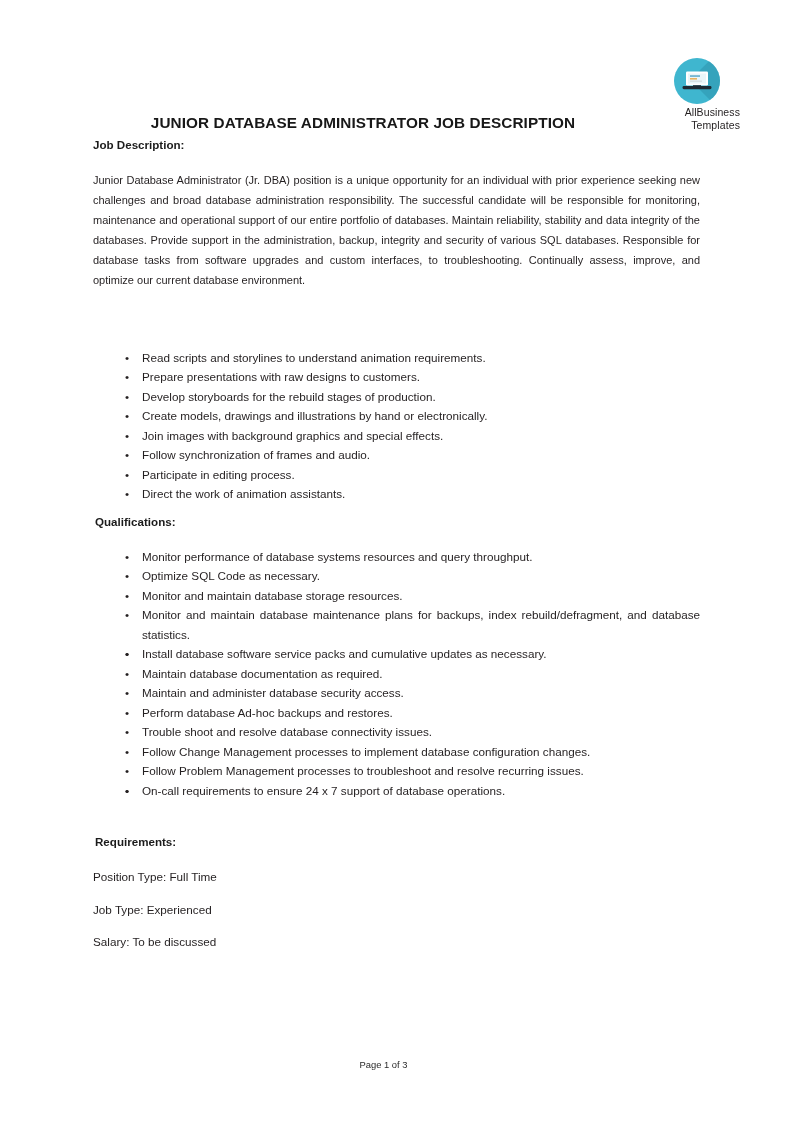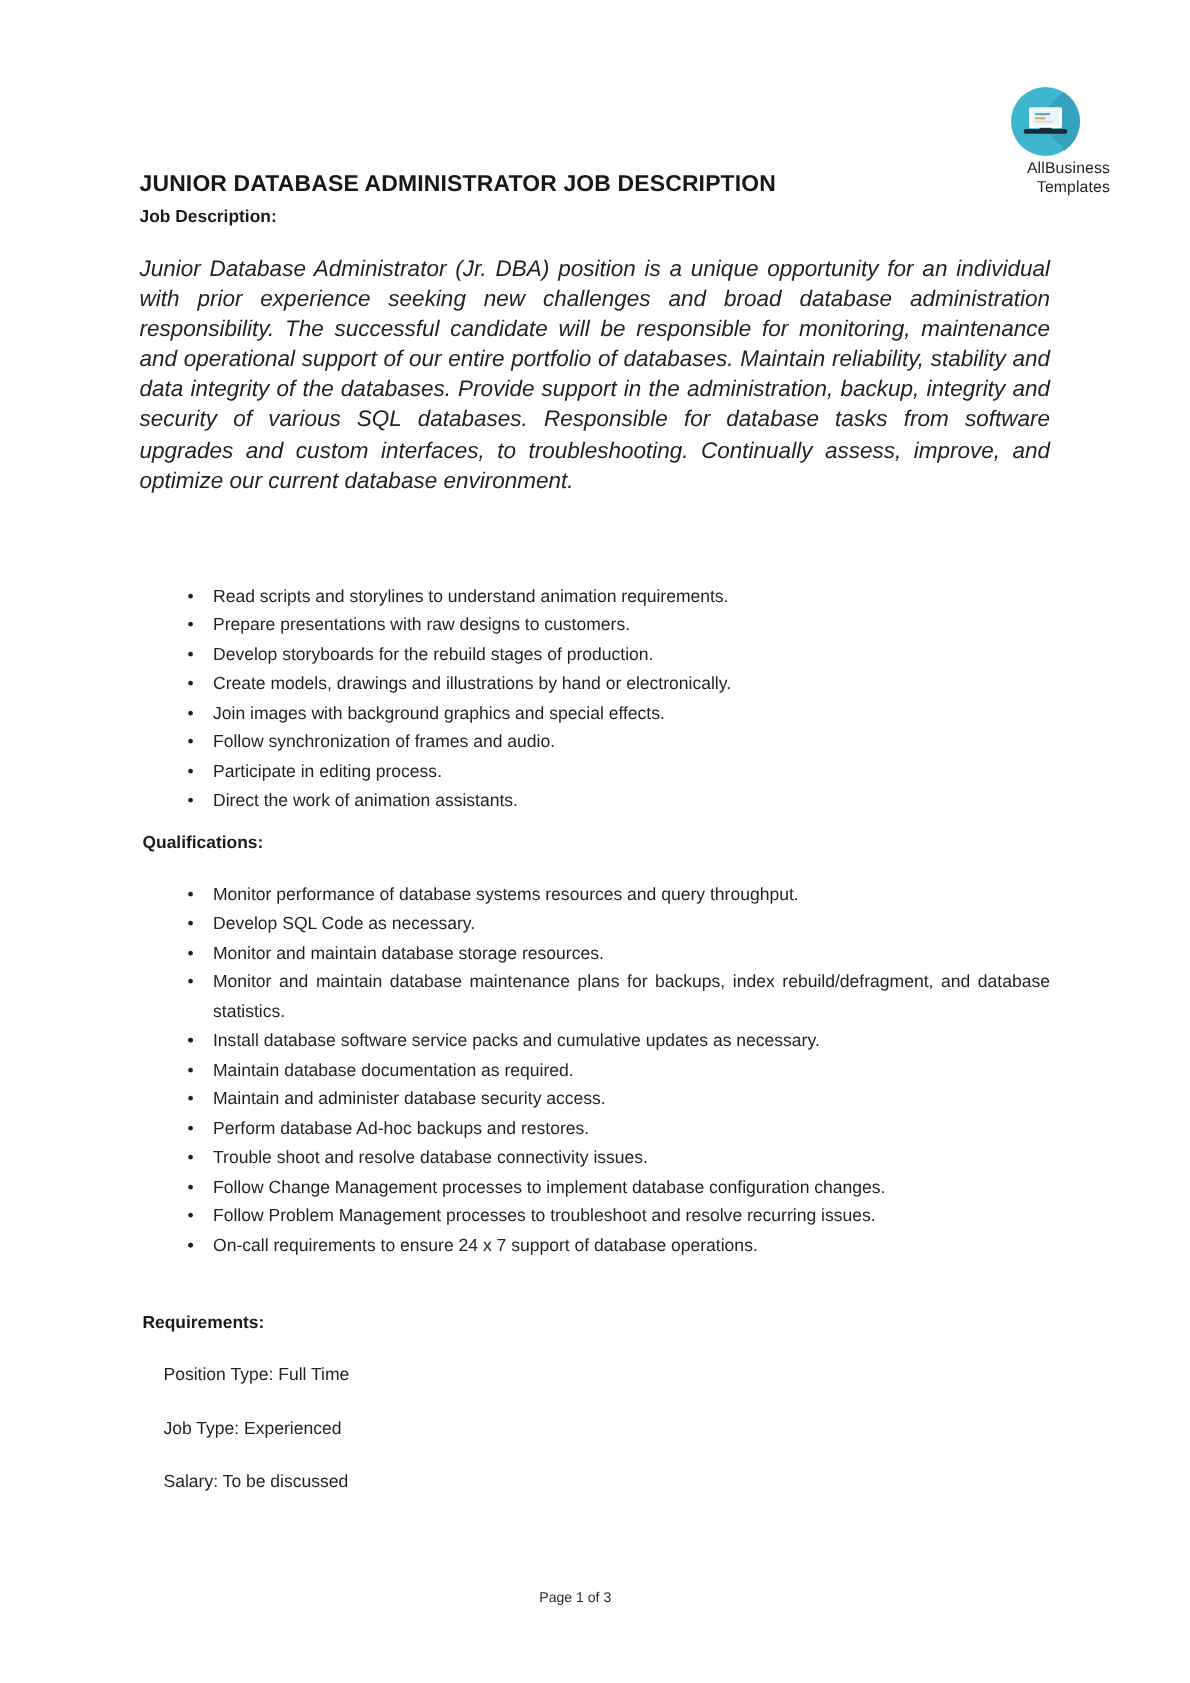--- a/index.html
+++ b/index.html
@@ -61,20 +61,21 @@
     letter-spacing: .1px;
     white-space: pre-line;
   }
 
   
   .doc-title {
     position: absolute;
     top: 114px;
     left: 93px;
     width: 540px;
+    text-align: center;
     font-size: 15.3px;
     font-weight: bold;
     letter-spacing: .1px;
     color: #181818;
   }
 
   
   .content {
     position: absolute;
     top: 138px;
@@ -84,26 +85,25 @@
   .heading {
     font-size: 11.6px;
     font-weight: bold;
     color: #1b1b1b;
     margin: 0;
   }
   .heading.indent {
     margin-left: 2px;
   }
   p.para {
-    font-size: 15px;
+    font-size: 11px;
     line-height: 20.1px;
     text-align: justify;
     margin: 0;
     color: #231f20;
-    font-style: italic;
   }
   ul.bullets {
     list-style: none;
     margin: 0;
     padding: 0;
   }
   ul.bullets li {
     position: relative;
     font-size: 11.7px;
     line-height: 19.5px;
@@ -115,21 +115,21 @@
   ul.bullets li .dot {
     position: absolute;
     left: 32px;
     top: 0;
     font-size: 11.7px;
     line-height: 19.5px;
   }
   .req-line {
     font-size: 11.7px;
     line-height: 19.5px;
-    margin: 16px;
+    margin: 0;
     color: #231f20;
   }
 
   .spacer-lg { height: 27px; }
   .spacer-md { height: 19px; }
   .spacer-sm { height: 11px; }
   .spacer-xs { height: 8px; }
 
   
   .footer {
@@ -184,21 +184,21 @@
         <li><span class="dot">•</span><span>Follow synchronization of frames and audio.</span></li>
         <li><span class="dot">•</span><span>Participate in editing process.</span></li>
         <li><span class="dot">•</span><span>Direct the work of animation assistants.</span></li>
       </ul>
 
     <div class="spacer-sm"></div>
     <div class="heading indent">Qualifications:</div>
     <div class="spacer-md"></div>
     <ul class="bullets" id="qualifications-list">
         <li><span class="dot">•</span><span>Monitor performance of database systems resources and query throughput.</span></li>
-        <li><span class="dot">•</span><span>Develop SQL Code as necessary.</span></li>
+        <li><span class="dot">•</span><span>Optimize SQL Code as necessary.</span></li>
         <li><span class="dot">•</span><span>Monitor and maintain database storage resources.</span></li>
         <li><span class="dot">•</span><span>Monitor and maintain database maintenance plans for backups, index rebuild/defragment, and database statistics.</span></li>
         <li><span class="dot">•</span></li>
         <li><span class="dot">•</span><span>Install database software service packs and cumulative updates as necessary.</span></li>
         <li><span class="dot">•</span><span>Maintain database documentation as required.</span></li>
         <li><span class="dot">•</span><span>Maintain and administer database security access.</span></li>
         <li><span class="dot">•</span><span>Perform database Ad-hoc backups and restores.</span></li>
         <li><span class="dot">•</span><span>Trouble shoot and resolve database connectivity issues.</span></li>
         <li><span class="dot">•</span><span>Follow Change Management processes to implement database configuration changes.</span></li>
         <li><span class="dot">•</span><span>Follow Problem Management processes to troubleshoot and resolve recurring issues.</span></li>

